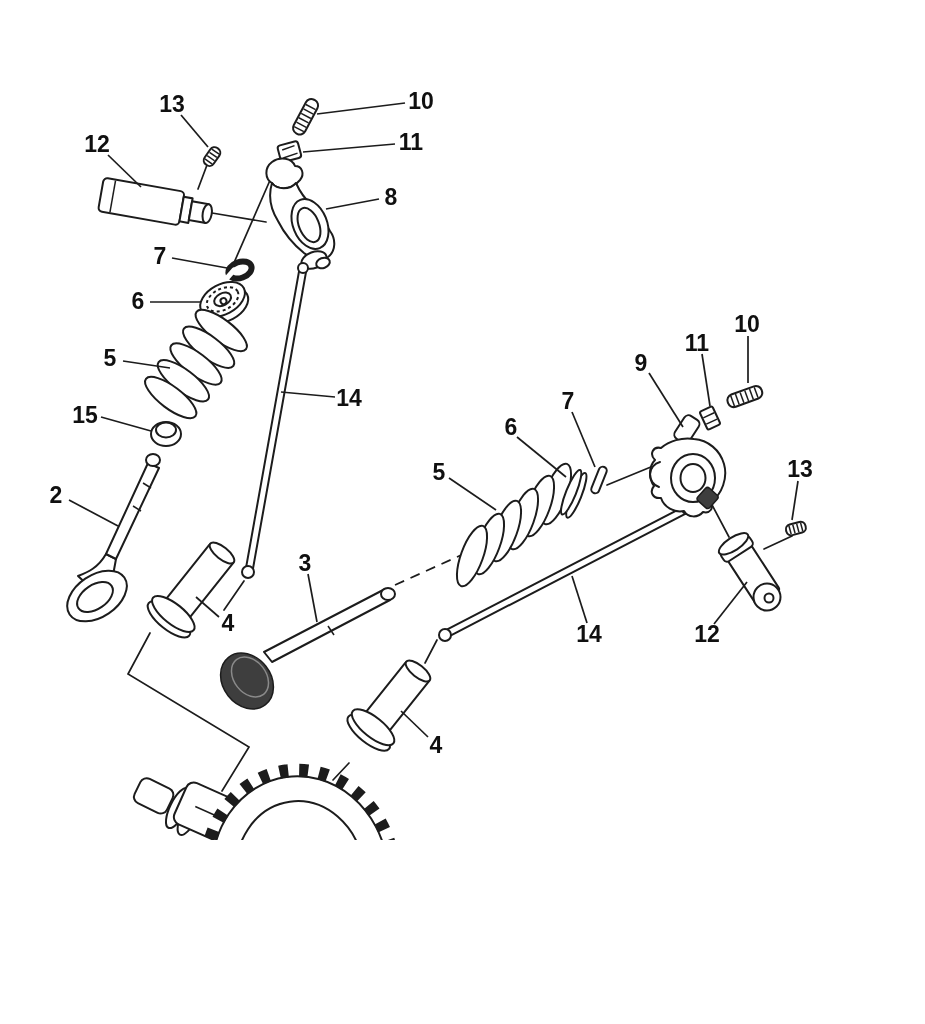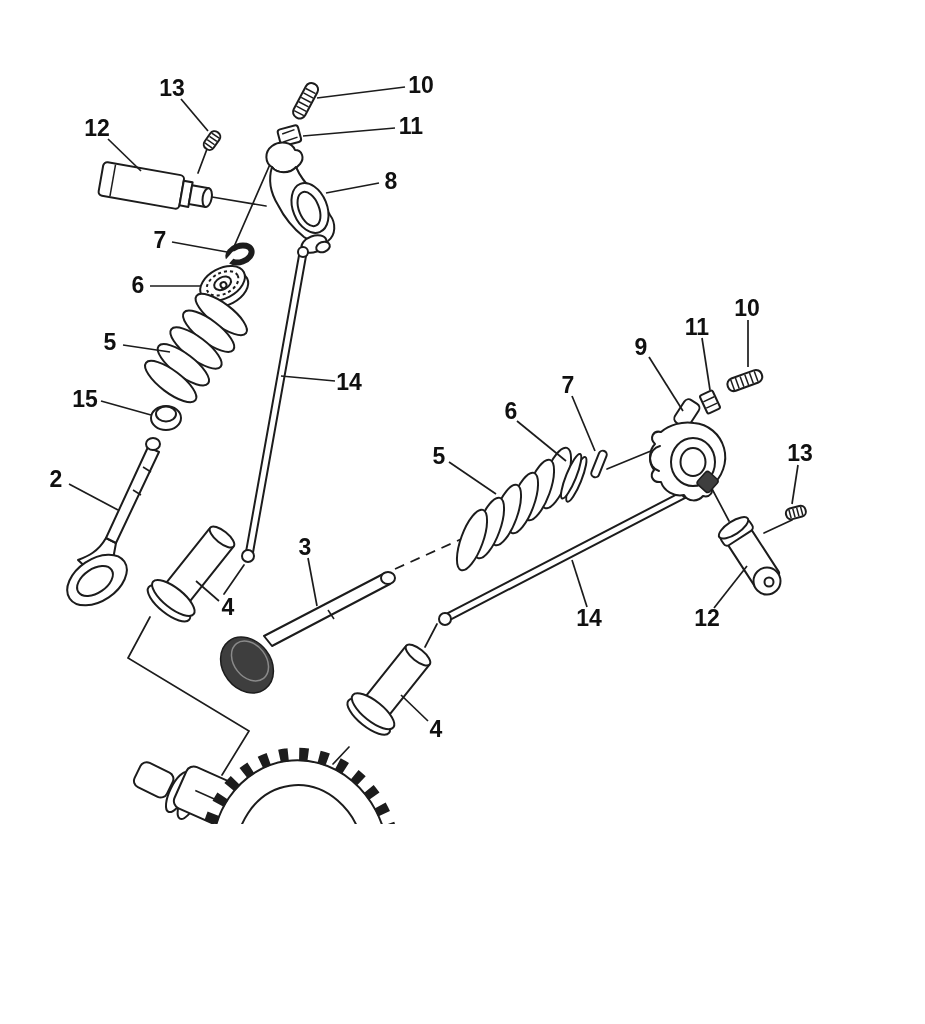--- a/index.html
+++ b/index.html
@@ -1,17 +1,17 @@
 <!DOCTYPE html>
 <html><head>
 <meta charset="utf-8">
 <style>
   html,body{margin:0;padding:0;background:#ffffff;}
   .stage{position:relative;width:925px;height:824px;background:#ffffff;overflow:hidden;
-         font-family:"Liberation Sans",sans-serif;}
+         font-family:"Liberation Sans",sans-serif;margin-top:16px;}
   svg{display:block;width:925px;height:1024px;}
   .pw{fill:#ffffff;stroke:#1c1c1c;stroke-width:2;stroke-linejoin:round;stroke-linecap:round;}
   .ln{fill:none;stroke:#1c1c1c;stroke-width:2;stroke-linejoin:round;stroke-linecap:round;}
   .ln15{fill:none;stroke:#1c1c1c;stroke-width:1.5;}
   .thin{fill:none;stroke:#1c1c1c;stroke-width:1.7;stroke-linecap:round;}
   .dash{fill:none;stroke:#1c1c1c;stroke-width:1.7;stroke-dasharray:10 7;}
   .dark{fill:#3e3e3e;stroke:#1c1c1c;stroke-width:1.5;}
   .rodO{fill:none;stroke:#1c1c1c;stroke-width:9;stroke-linecap:round;}
   .rodI{fill:none;stroke:#ffffff;stroke-width:5;stroke-linecap:round;}
   .teeth{fill:none;stroke:#1c1c1c;stroke-width:13;stroke-dasharray:9 11;}

